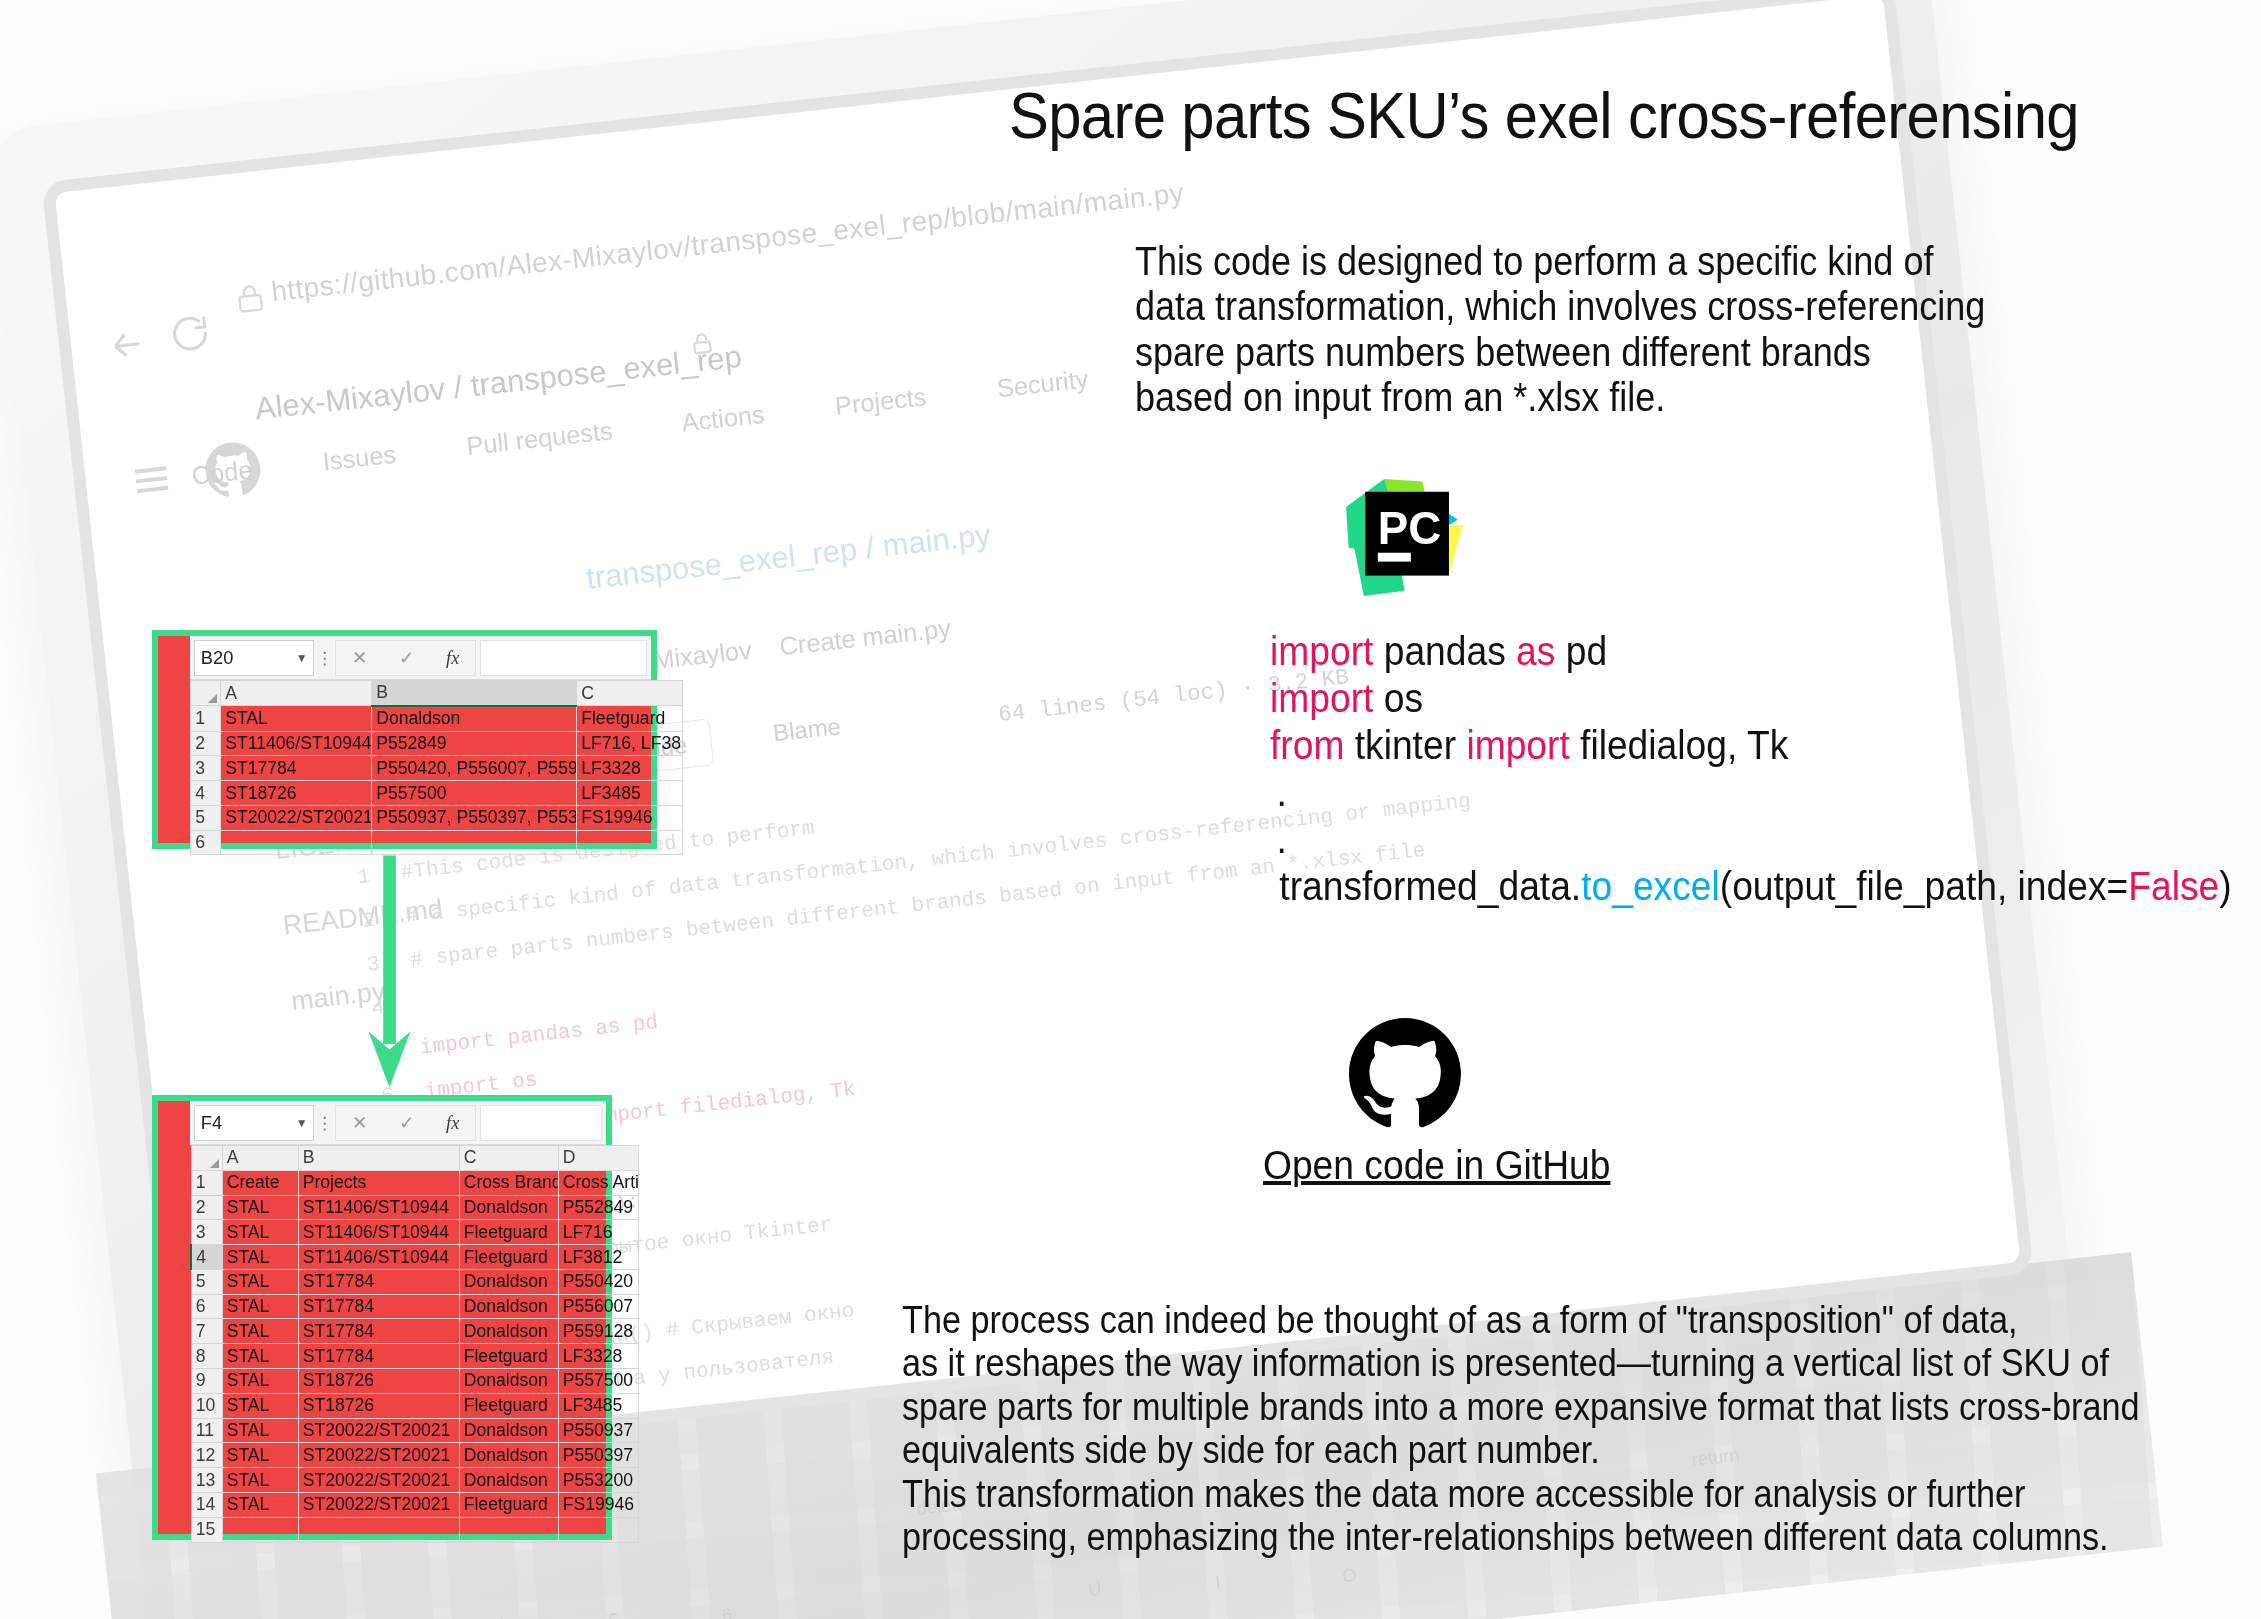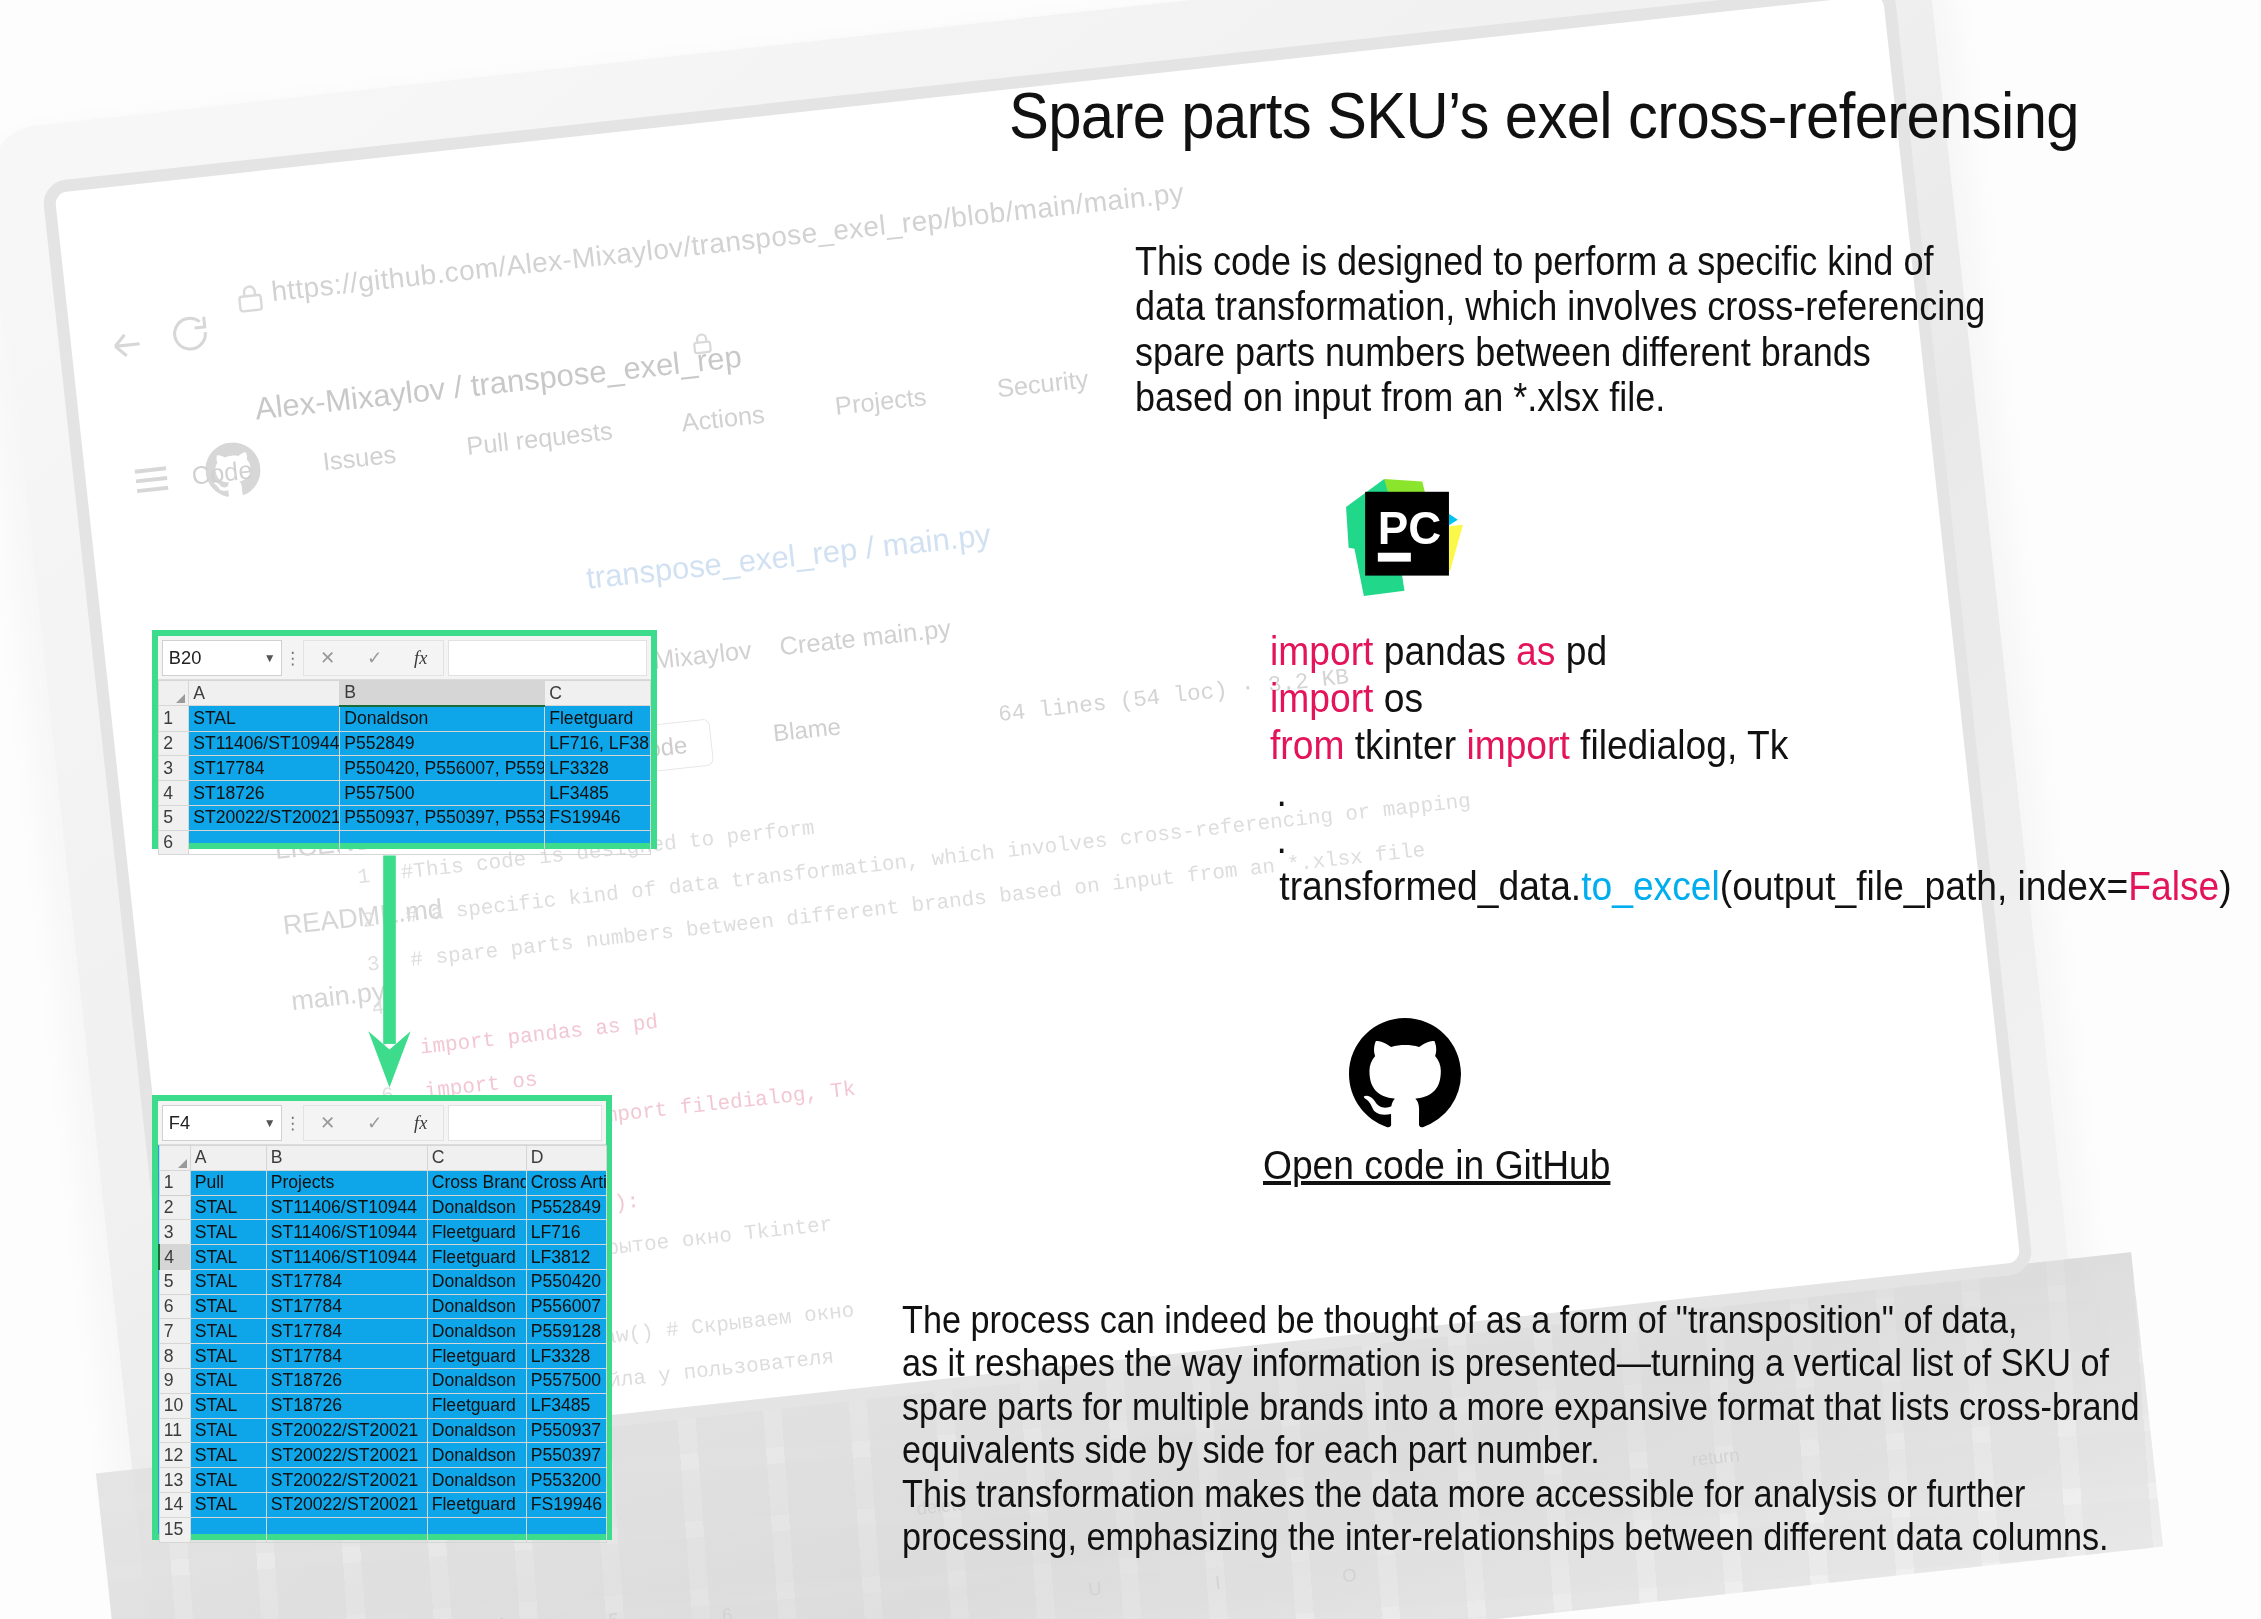--- a/index.html
+++ b/index.html
@@ -120,23 +120,24 @@
     position:absolute;left:902px;top:1299px;
     font-size:38px;line-height:42px;color:#111;
     transform:scaleX(.90);transform-origin:left top;
     white-space:nowrap;
   }
   .outro div{margin-bottom:1.4px;}
 
   
   .xl{
     position:absolute;
-    background:#0ea5e9;
+    background:#ef4444;
     border:6.4px solid #3ddc8c;
     box-sizing:border-box;
+    padding-left:32px;
   }
   .xl-top{left:152px;top:630px;width:505px;height:219px;}
   .xl-bot{left:152px;top:1095px;width:460px;height:445px;}
 
   .xl-formula{
     display:flex;align-items:stretch;height:44px;
     background:#f4f4f4;border-bottom:0.7px solid #dcdcdc;
     padding:4.2px 4.2px 2.8px 4.2px;box-sizing:border-box;
   }
   .namebox{
@@ -427,21 +428,21 @@
       <tbody>
           <tr class="colhead">
         <td class="corner"></td>
         <td>A</td>
         <td>B</td>
         <td>C</td>
         <td>D</td>
       </tr>
       <tr class="bot-hdr">
         <td class="rowno" style="border:0.7px solid #cfcfcf;font-weight:400;">1</td>
-        <td>Pull</td>
+        <td>Create</td>
         <td>Projects</td>
         <td>Cross Brand</td>
         <td>Cross Article</td>
       </tr>
       <tr>
         <td class="rowno">2</td>
         <td>STAL</td>
         <td>ST11406/ST10944</td>
         <td>Donaldson</td>
         <td>P552849</td>

